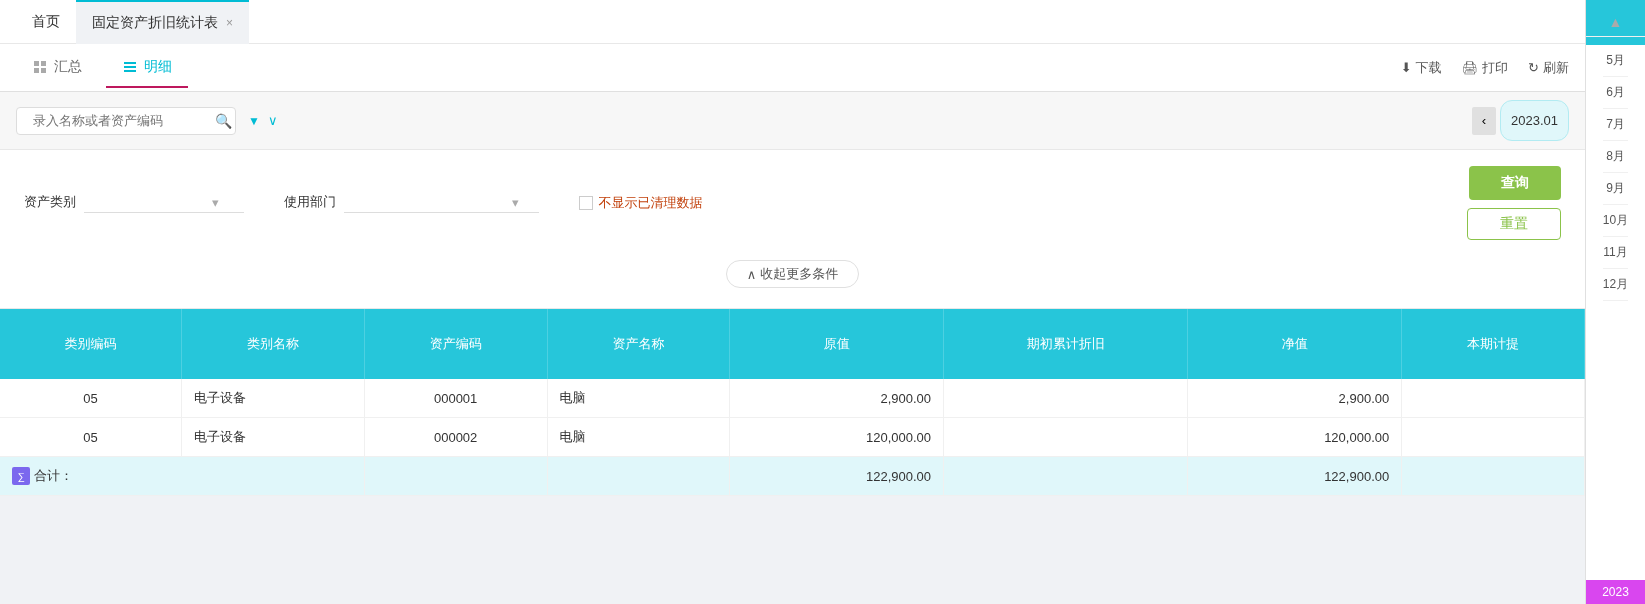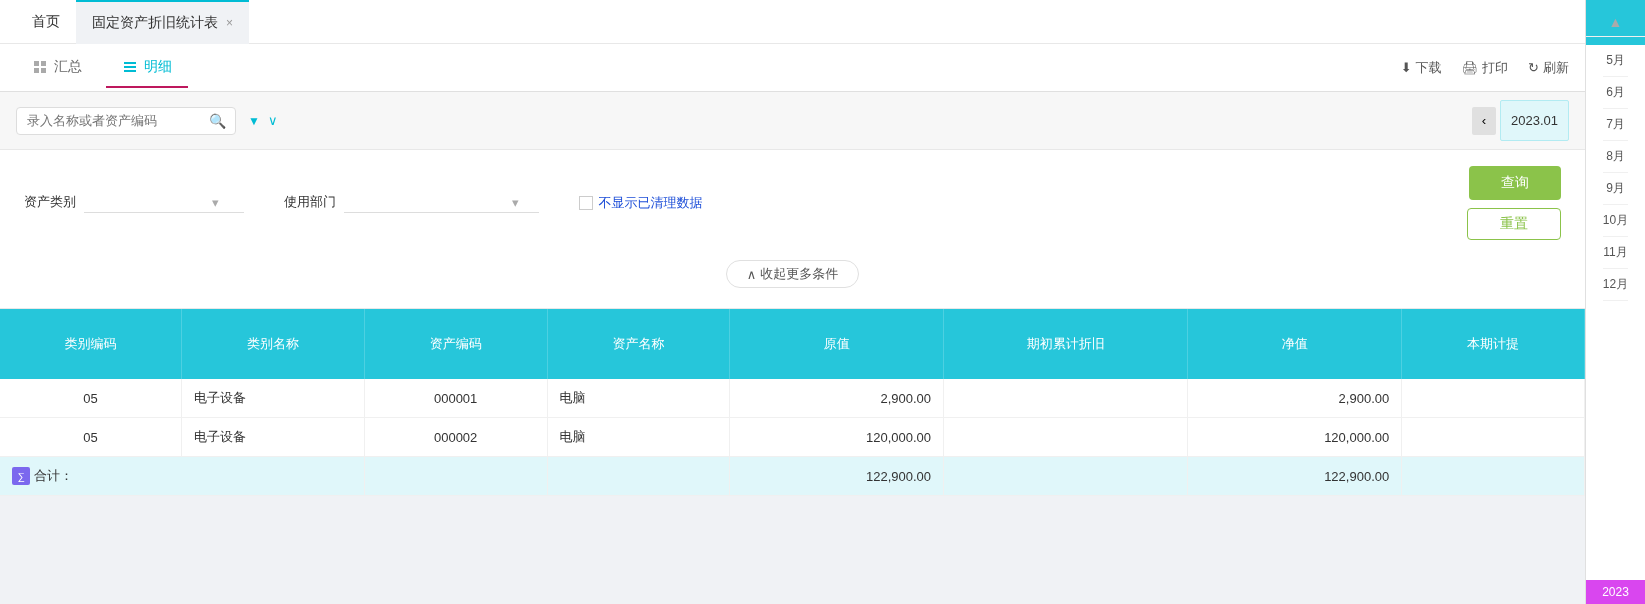--- a/index.html
+++ b/index.html
@@ -113,21 +113,21 @@
       background: #f7f7f7;
       border-bottom: 1px solid #e8e8e8;
       padding: 8px 16px;
       display: flex;
       align-items: center;
       gap: 12px;
     }
     .search-input {
       border: 1px solid #ddd;
       border-radius: 4px;
-      padding: 5px 10px;
+      padding: 5px 16px;
       width: 220px;
       font-size: 13px;
       color: #999;
       background: #fff;
       display: flex;
       align-items: center;
       gap: 6px;
     }
     .more-conditions {
       display: flex;
@@ -137,21 +137,21 @@
       cursor: pointer;
       font-size: 13px;
     }
     .date-badge {
       margin-left: auto;
       background: #e0f7fa;
       border: 1px solid #b2ebf2;
       padding: 12px 10px;
       font-size: 13px;
       color: #333;
-      border-radius: 2px;
+      border-radius: 12px;
       display: flex;
       align-items: center;
       gap: 4px;
     }
     .chevron-btn {
       background: #e0e0e0;
       border: none;
       width: 24px;
       height: 28px;
       cursor: pointer;
@@ -197,38 +197,39 @@
     }
     .filter-select-arrow {
       color: #aaa;
       margin-left: 4px;
     }
     .checkbox-field {
       display: flex;
       align-items: center;
       gap: 6px;
       font-size: 13px;
-      color: #1d4ed8;
+      color: #c2410c;
     }
     .checkbox-box {
       width: 14px;
       height: 14px;
       border: 1px solid #ccc;
       background: #fff;
       display: inline-block;
     }
     .query-btn {
       background: #8bc34a;
       color: #fff;
       border: none;
       border-radius: 4px;
       padding: 8px 32px;
       font-size: 14px;
       cursor: pointer;
       margin-left: auto;
+      font-weight: bold;
     }
     .reset-btn {
       background: #fff;
       color: #8bc34a;
       border: 1px solid #8bc34a;
       border-radius: 4px;
       padding: 6px 32px;
       font-size: 14px;
       cursor: pointer;
       margin-left: auto;

